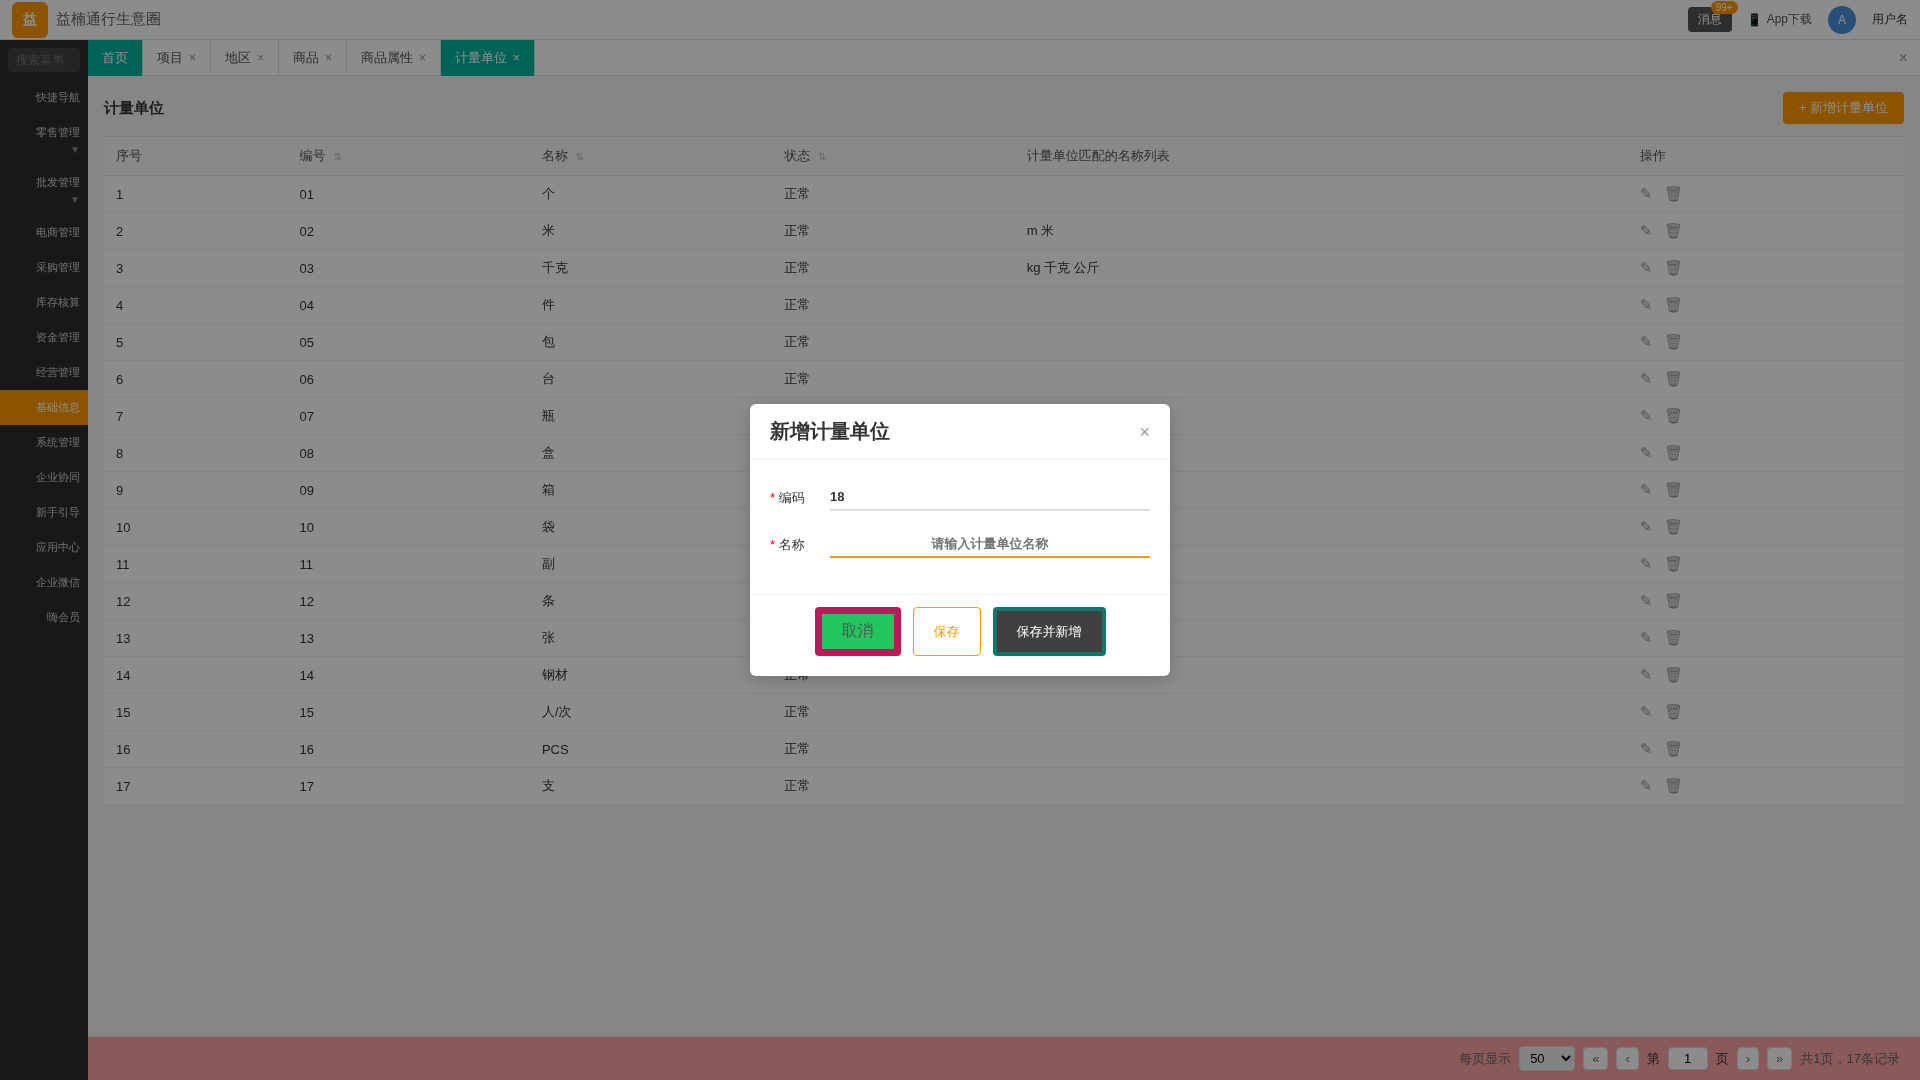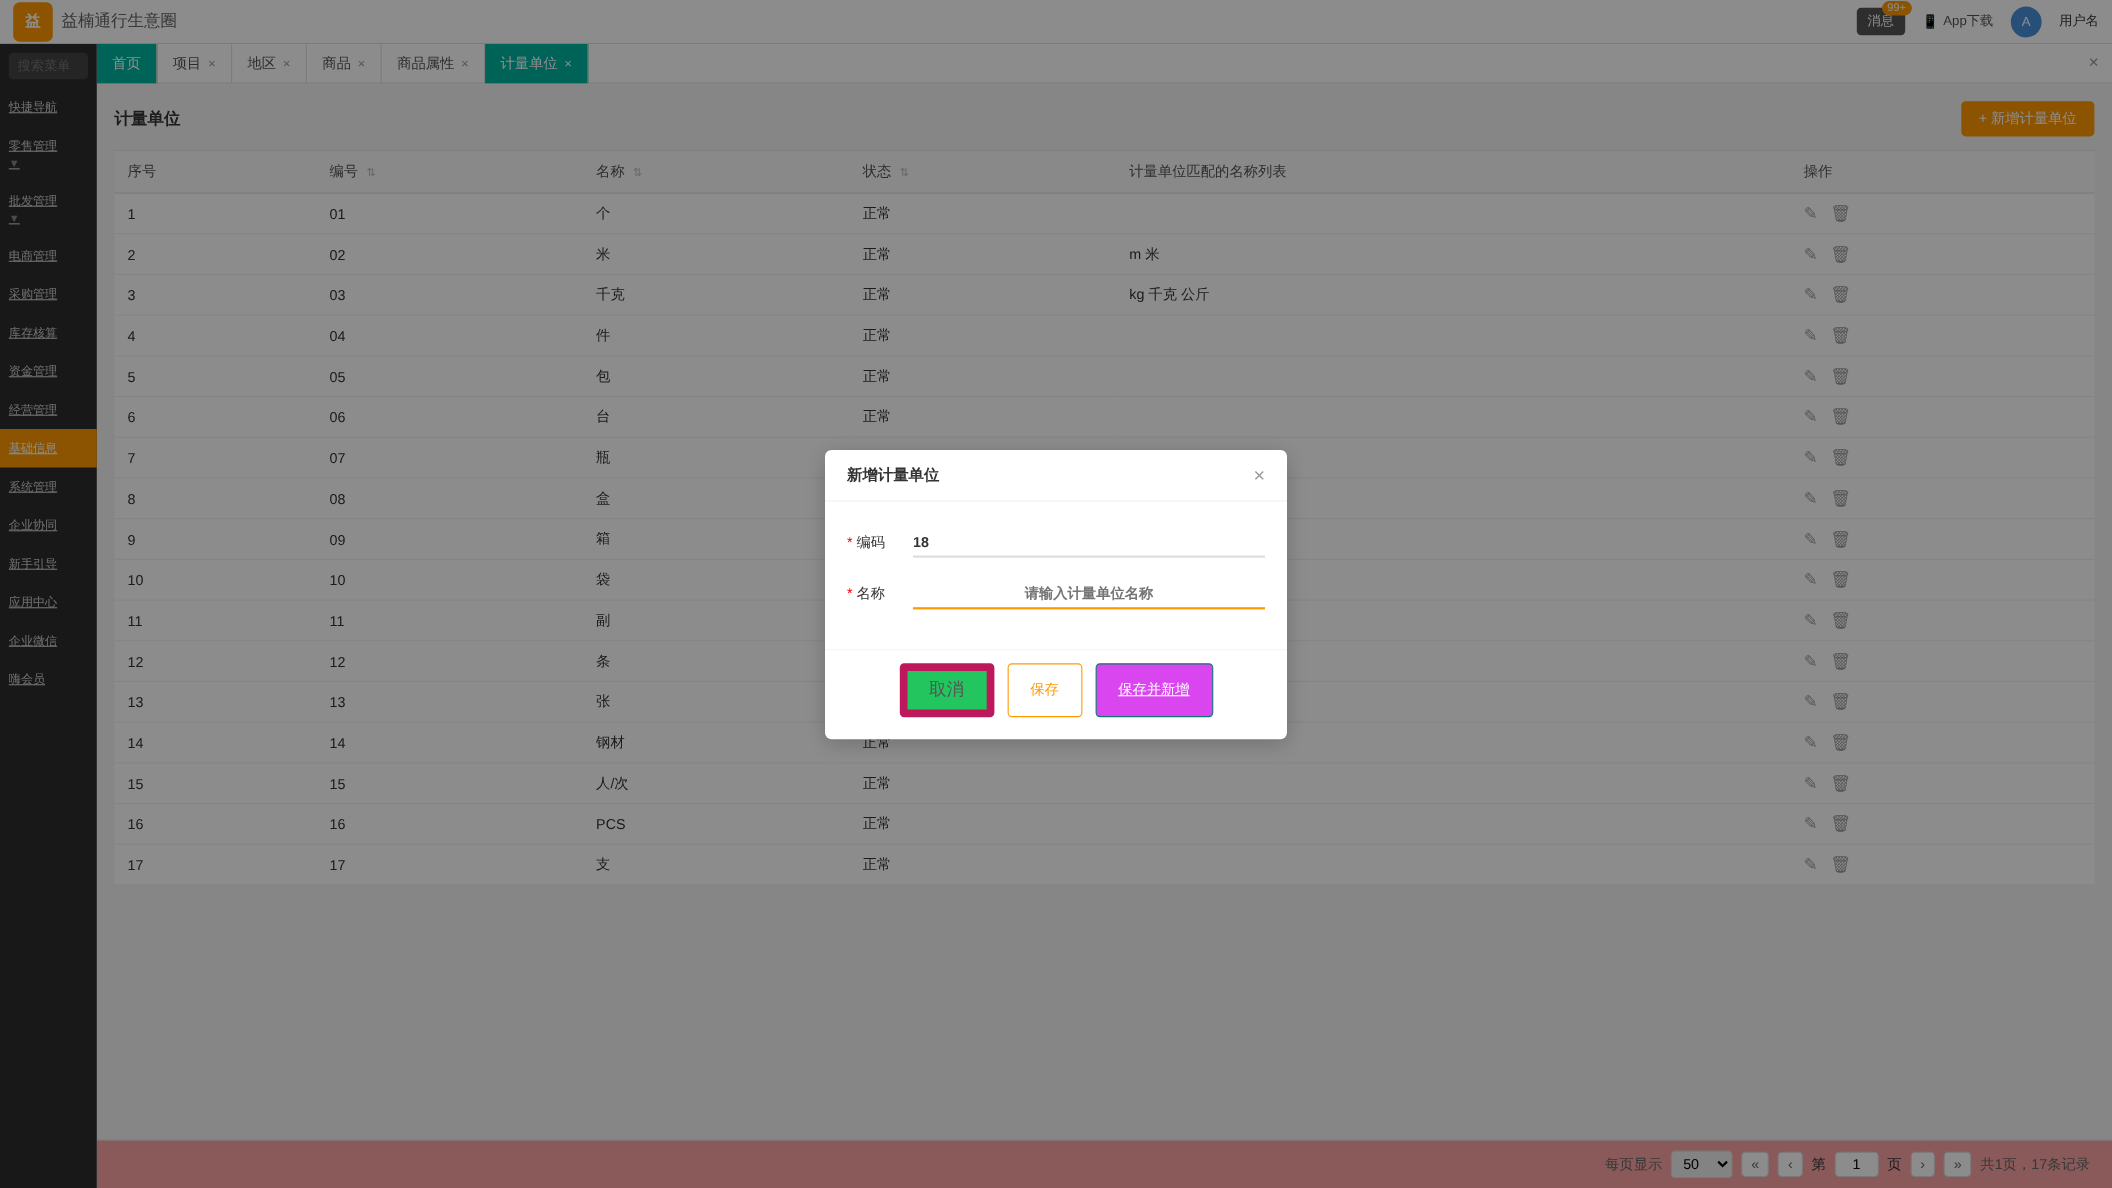--- a/index.html
+++ b/index.html
@@ -22,21 +22,21 @@
     .top-bar-right { margin-left: auto; display: flex; align-items: center; gap: 16px; }
     .notification-btn { position: relative; cursor: pointer; background: #555; border-radius: 4px; padding: 4px 10px; color: #fff; font-size: 12px; display: flex; align-items: center; gap: 4px; }
     .badge { background: #f90; color: #fff; font-size: 10px; border-radius: 8px; padding: 1px 5px; position: absolute; top: -6px; right: -6px; }
     .app-download { color: #555; font-size: 12px; cursor: pointer; display: flex; align-items: center; gap: 4px; }
     .avatar { width: 28px; height: 28px; border-radius: 50%; background: #4a90d9; display: flex; align-items: center; justify-content: center; color: #fff; font-size: 12px; cursor: pointer; }
     .username-btn { font-size: 12px; color: #333; cursor: pointer; }
 
     
     .sidebar-search { padding: 8px; }
     .sidebar-search input { width: 100%; background: #444; border: none; border-radius: 4px; color: #ccc; font-size: 12px; padding: 5px 8px; outline: none; }
-    .sidebar-nav-item { padding: 10px 8px; color: #ccc; font-size: 11px; cursor: pointer; text-align: center; display: flex; flex-direction: column; align-items: flex-start; gap: 4px; text-decoration: underline; }
+    .sidebar-nav-item { padding: 10px 8px; color: #ccc; font-size: 11px; cursor: pointer; text-align: center; display: flex; flex-direction: column; align-items: flex-end; gap: 4px; }
     .sidebar-nav-item.active { background: #f90; color: #fff; }
 
     
     .tab { height: 36px; padding: 0 14px; display: flex; align-items: center; gap: 6px; cursor: pointer; font-size: 13px; color: #555; border-right: 1px solid #e0e0e0; white-space: nowrap; }
     .tab.active { color: #fff; background: #00b5a0; }
     .tab-close { font-size: 12px; color: #999; cursor: pointer; }
     .tab.active .tab-close { color: #fff; }
     .tab-home { background: #00b5a0; color: #fff; }
     .tab-close-all { margin-left: auto; padding: 0 12px; color: #999; cursor: pointer; font-size: 16px; }
 
@@ -59,31 +59,31 @@
     .page-size-select { border: 1px solid #ddd; border-radius: 4px; padding: 3px 6px; font-size: 13px; }
     .page-nav-btn { border: 1px solid #ddd; background: #fff; border-radius: 4px; padding: 3px 8px; cursor: pointer; color: #666; font-size: 13px; }
     .page-nav-btn:disabled { color: #ccc; cursor: not-allowed; }
     .page-input { width: 40px; border: 1px solid #ddd; border-radius: 4px; padding: 3px 6px; text-align: center; font-size: 13px; }
     .page-info { color: #666; }
 
     
     .modal-overlay { position: fixed; top: 0; left: 0; width: 100%; height: 100%; background: rgba(0,0,0,0.45); z-index: 1000; display: flex; align-items: center; justify-content: center; }
     .modal { background: #fff; border-radius: 6px; width: 420px; box-shadow: 0 4px 20px rgba(0,0,0,0.2); }
     .modal-header { padding: 14px 20px; border-bottom: 1px solid #f0f0f0; display: flex; align-items: center; justify-content: space-between; }
-    .modal-title { font-size: 14px; font-weight: bold; color: #333; }
+    .modal-title { font-size: 20px; font-weight: bold; color: #333; }
     .modal-close { font-size: 18px; color: #999; cursor: pointer; line-height: 1; }
     .modal-body { padding: 24px 20px 16px; }
     .form-row { display: flex; align-items: center; margin-bottom: 20px; }
     .form-label { width: 60px; color: #333; font-size: 13px; padding-right: 10px; }
     .form-input { flex: 1; border: none; border-bottom: 2px solid #ddd; padding: 5px 0; font-size: 13px; outline: none; color: #333; font-weight: bold; }
     .form-input.active-border { border-bottom-color: #f90; text-align: center; }
     .modal-footer { padding: 12px 20px 20px; display: flex; justify-content: center; gap: 12px; border-top: 1px solid #f5f5f5; }
     .btn-cancel { border: 7px solid #be185d; background: #22c55e; color: #555; border-radius: 4px; padding: 7px 20px; cursor: pointer; font-size: 16px; }
     .btn-save { background: #fff; border: 1px solid #f90; color: #f90; border-radius: 4px; padding: 7px 20px; cursor: pointer; font-size: 13px; }
-    .btn-save-add { background: #d946ef; border: 1px solid #0f766e; color: #fff; border-radius: 4px; padding: 7px 20px; cursor: pointer; font-size: 13px; text-decoration: underline; }
+    .btn-save-add { background: #404040; border: 4px solid #0f766e; color: #fff; border-radius: 4px; padding: 7px 20px; cursor: pointer; font-size: 13px; }
 
     
     .dropdown-arrow { font-size: 10px; color: #888; }
   </style>
 </head>
 <body>
 
 <div class="app-wrapper">
 
   <div class="top-bar">

